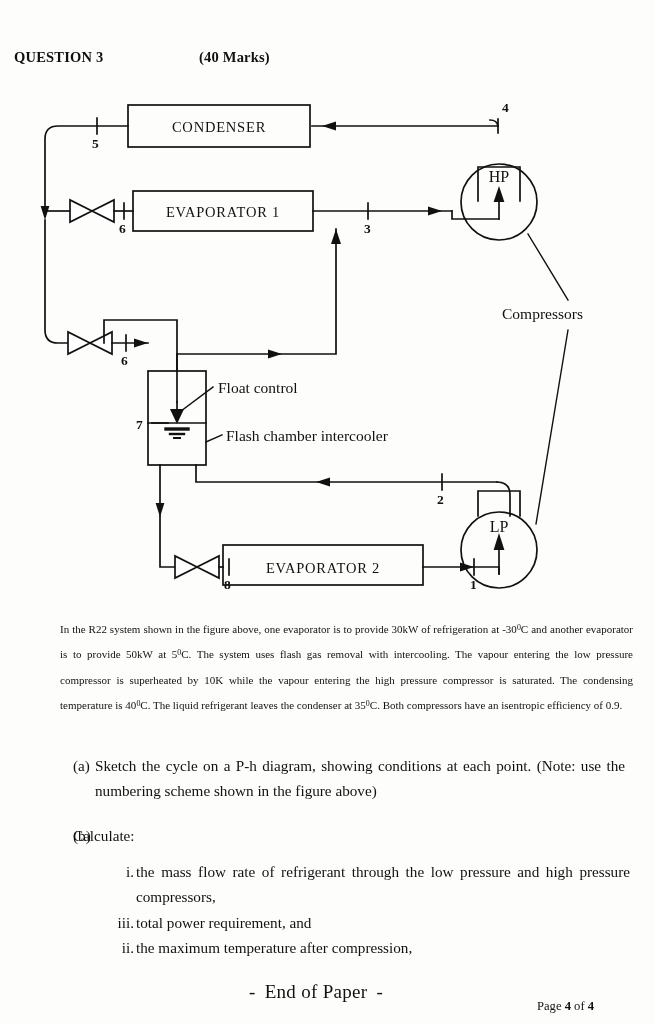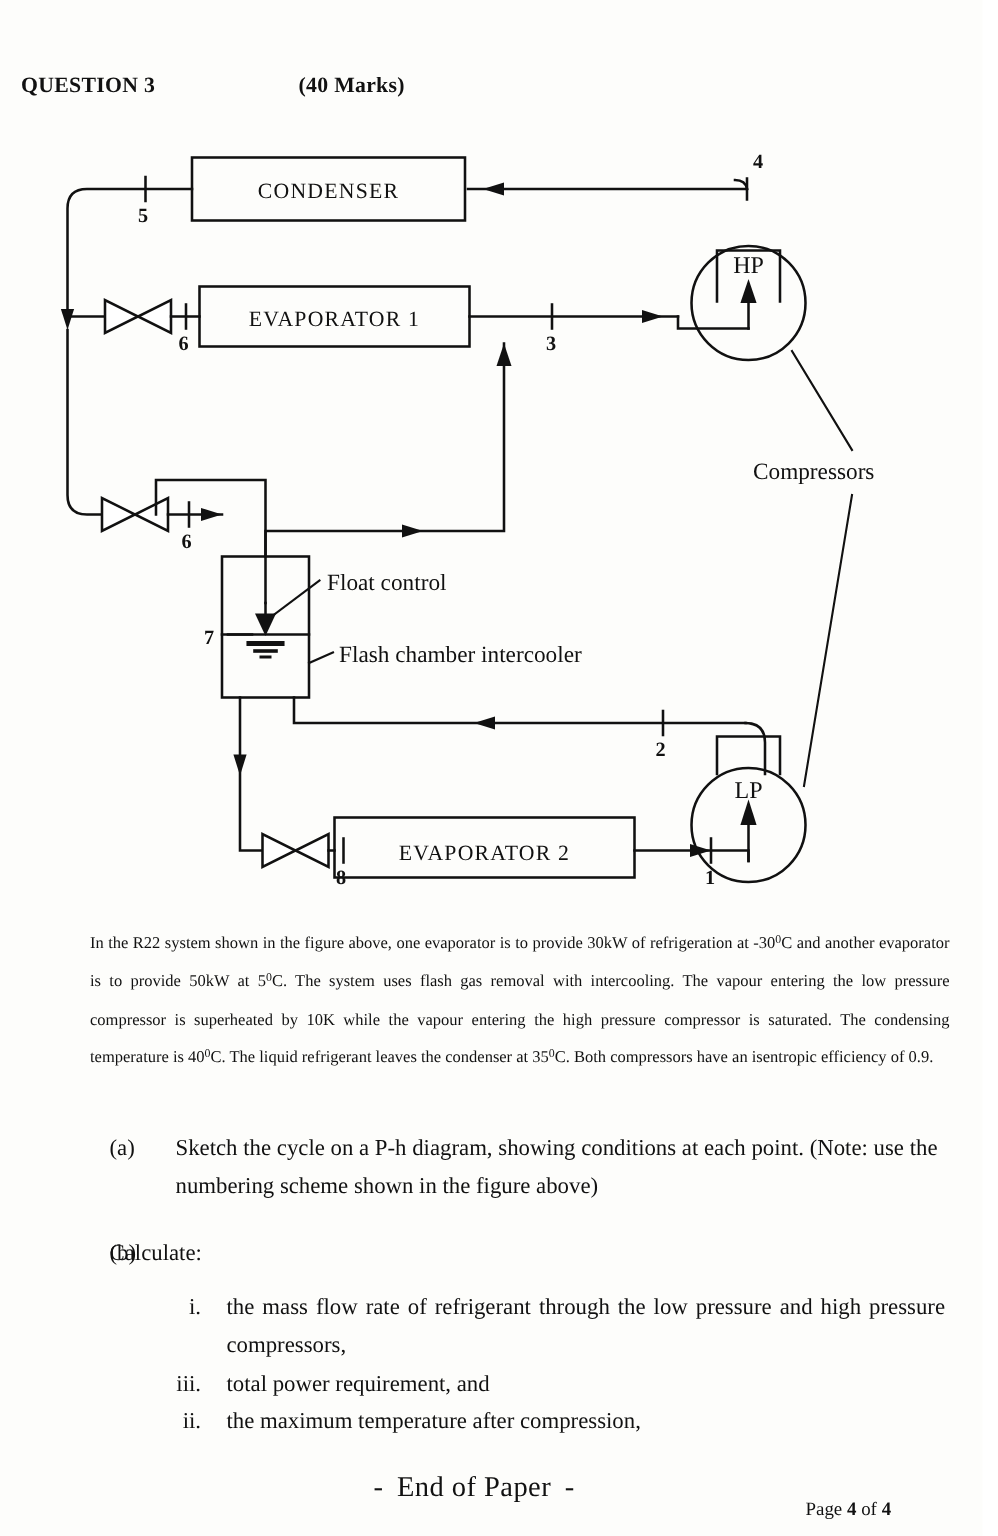--- a/index.html
+++ b/index.html
@@ -72,21 +72,21 @@
     left: 73px;
     width: 552px;
   }
   .part-a .lbl {
     position: absolute;
     left: 0;
     top: 0;
   }
   .part-a .txt {
     display: block;
-    margin-left: 44px;
+    margin-left: 22px;
     text-align: justify;
   }
   .part-b {
     top: 823px;
     left: 73px;
     width: 400px;
   }
   .part-b .lbl {
     position: absolute;
     left: 0;
@@ -111,21 +111,21 @@
   }
   .roman-row .num {
     position: absolute;
     left: 0;
     top: 0;
     width: 34px;
     text-align: right;
   }
   .roman-row .txt {
     display: block;
-    margin-left: 51px;
+    margin-left: 36px;
     text-align: justify;
   }
   .roman-row.two-line .txt {
     text-align: justify;
   }
 
   
   .end-of-paper {
     position: absolute;
     top: 981px;

